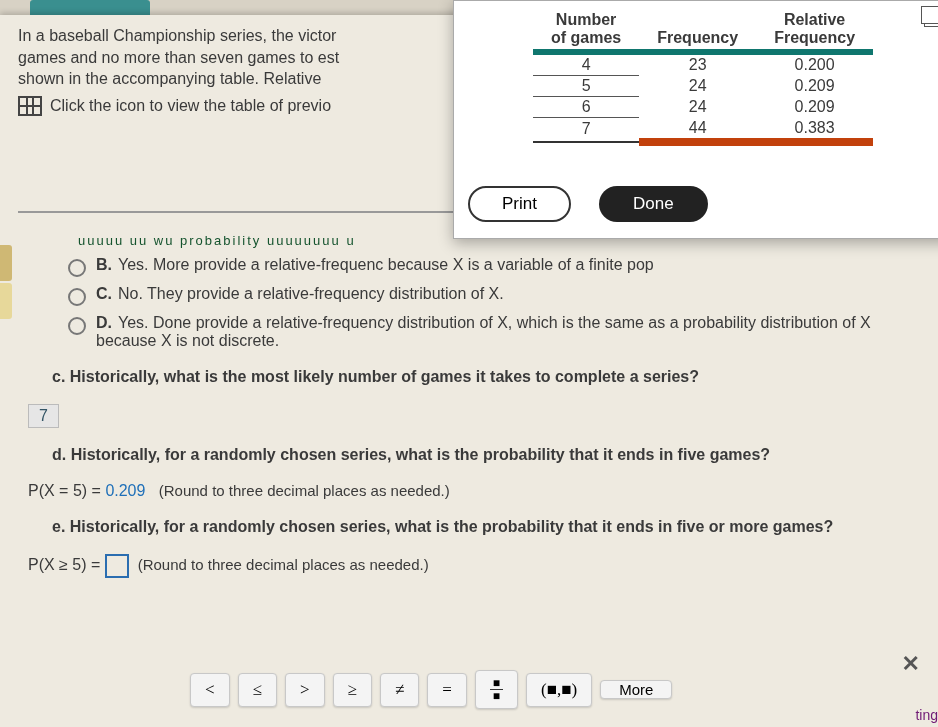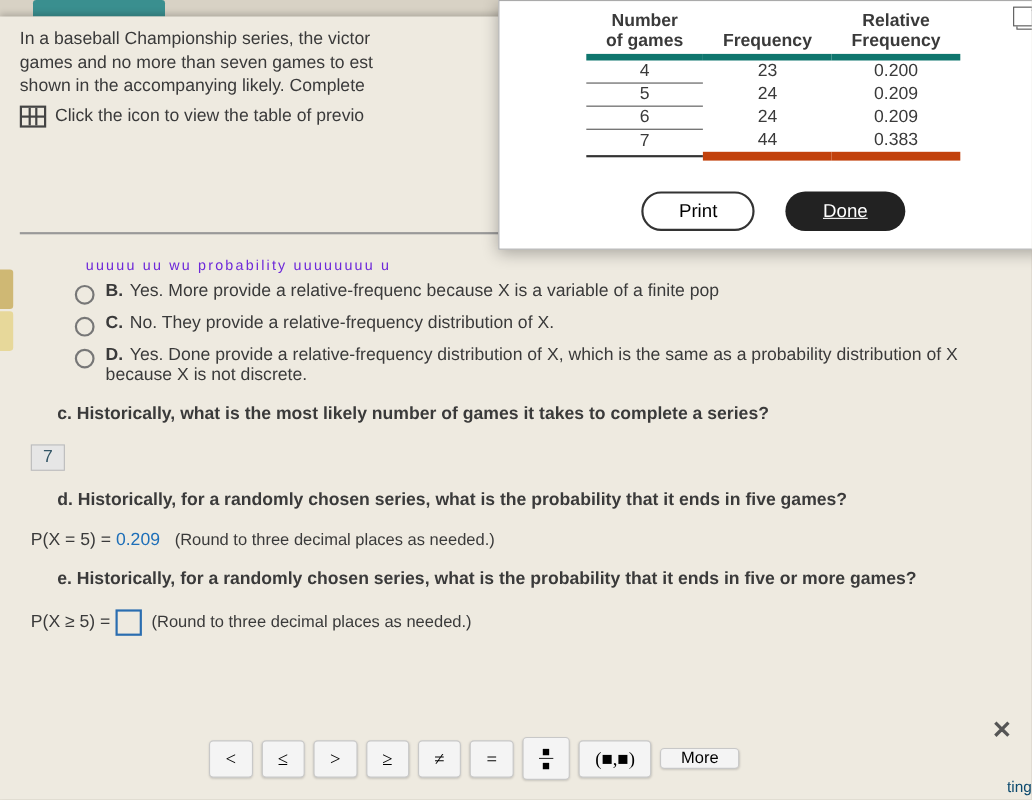--- a/index.html
+++ b/index.html
@@ -29,21 +29,21 @@
     .grid-icon { width:20px; height:16px; border:2px solid #444; display:inline-block; background:
       linear-gradient(#444,#444) 0 50%/100% 2px no-repeat,
       linear-gradient(#444,#444) 33% 0/2px 100% no-repeat,
       linear-gradient(#444,#444) 66% 0/2px 100% no-repeat;
     }
     .divider { border-top: 2px solid #999; margin: 95px 0 10px 0; }
     .options { margin-left: 50px; font-size: 16px; }
     .opt-row { display: flex; align-items: flex-start; gap: 10px; margin: 8px 0; }
     .radio { width: 14px; height: 14px; border: 2px solid #777; border-radius: 50%; margin-top: 3px; flex-shrink: 0; }
     .opt-label { font-weight: bold; margin-right: 6px; }
-    .snippet { color:#6d28d9; font-size:13px; margin-left:60px; margin-top:20px; letter-spacing:2px; }
+    .snippet { color:#14532d; font-size:13px; margin-left:60px; margin-top:20px; letter-spacing:2px; }
     .subq { font-size: 16px; margin: 18px 10px; }
     .subq b { font-weight: bold; margin-left: 24px; }
     .ans-box { display:inline-block; background:#e6e6e6; border:1px solid #bbb; padding:2px 10px; font-size:16px; color:#356; }
     .py { font-size:16px; margin:14px 10px; }
     .input-sq { display:inline-block; width:20px; height:20px; border:2px solid #2a6db0; vertical-align:middle; }
 
     
     .modal {
       position: absolute;
       left: 453px;
@@ -56,32 +56,32 @@
       z-index: 50;
     }
     .modal table { border-collapse: collapse; margin: 0 auto; font-size: 16px; }
     .modal th { font-weight: bold; padding: 2px 18px; border-bottom: 6px solid #0f766e; text-align: center; }
     .modal td { padding: 1px 18px; text-align: center; }
     .modal tbody tr:last-child td:first-child,
     .modal tbody tr:last-child td { border-bottom: 2px solid #333; }
     .modal tbody tr td:first-child { border-bottom: 1px solid #555; }
     .modal tbody tr:last-child td { border-bottom: 8px solid #c2410c; }
     .col-n { border-bottom:1px solid #555; }
-    .modal .btns { display:flex; justify-content:center; gap:28px; margin-top:28px; }
+    .modal .btns { display:flex; gap:28px; margin-top:40px; }
     .btn-print { border:2px solid #333; background:#fff; border-radius:22px; padding:6px 32px; font-size:17px; }
-    .btn-done { background:#222; color:#fff; border:none; border-radius:22px; padding:8px 34px; font-size:17px;text-decoration:underline; }
+    .btn-done { background:#222; color:#fff; border:none; border-radius:22px; padding:8px 34px; font-size:17px; }
     .copy-icon { position:absolute; top:8px; right:10px; width:16px; height:16px; border:1.5px solid #555; }
     .copy-icon::after { content:""; position:absolute; left:-4px; top:-4px; width:16px; height:16px; border:1.5px solid #555; background:#fff; }
 
     
     .sym-bar { position:absolute; bottom:18px; left:190px; display:flex; gap:8px; align-items:center; }
     .sym { background:#f4f4f4; border:1px solid #c8c8c8; border-radius:4px; padding:6px 14px; font-size:17px; font-family:"Times New Roman", serif; box-shadow:0 1px 2px rgba(0,0,0,.15); }
     .sym.more { font-family:Arial; font-size:15px; padding:0 18px; }
     .close-x { position:absolute; bottom:50px; right:18px; font-size:22px; font-weight:bold; color:#555; }
-    .ting { position:absolute; bottom:4px; right:0; font-size:14px; color:#0c4a6e; }
+    .ting { position:absolute; bottom:4px; right:0; font-size:14px; color:#701a75; }
     .side-tabs { position:absolute; left:-6px; top:230px; width:18px; }
     .side-tabs div { height:36px; background:#cfb874; margin-bottom:2px; border-radius:0 3px 3px 0; }
     .paren { font-size:15px; }
     .d-ans { color:#1e6fb8; }
     .frac { display:inline-flex; flex-direction:column; align-items:center; font-size:12px; line-height:1; vertical-align:middle; }
     .frac .n { border-bottom:1px solid #333; padding:0 3px; }
   </style>
 </head>
 <body>
 
@@ -90,21 +90,21 @@
 <div class="paper">
 
   <div class="side-tabs">
       <div></div>
       <div style="background:#e7d89a"></div>
     </div>
 
   <div class="q-intro">
     <span>In a baseball Championship series, the victor</span><br>
     <span>games and no more than seven games to est</span><br>
-    <span>shown in the accompanying likely. Complete</span>
+    <span>shown in the accompanying table. Relative</span>
   </div>
   <div class="icon-row">
     <span class="grid-icon"></span>
     <span>Click the icon to view the table of previo</span>
   </div>
 
   <div class="divider"></div>
 
   <div class="snippet">uuuuu uu wu probability uuuuuuuu u</div>
 

